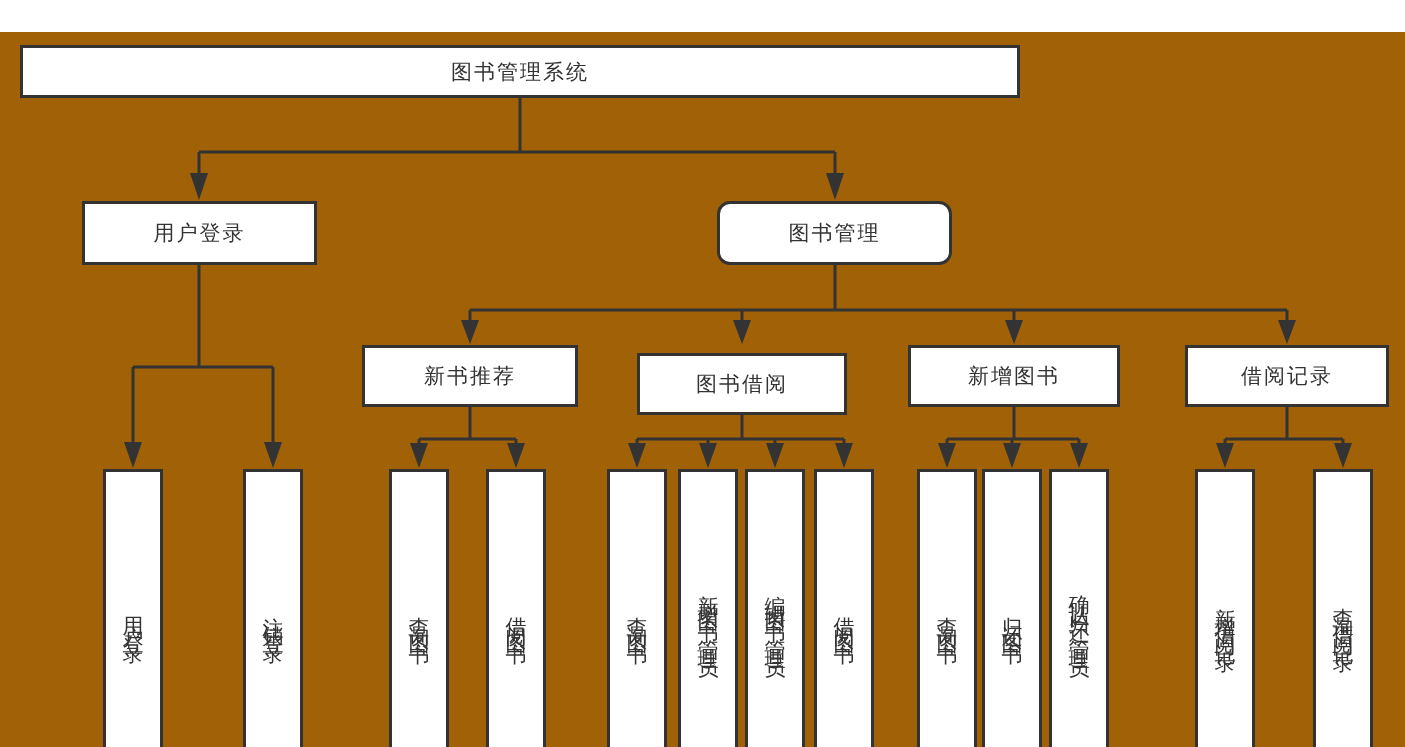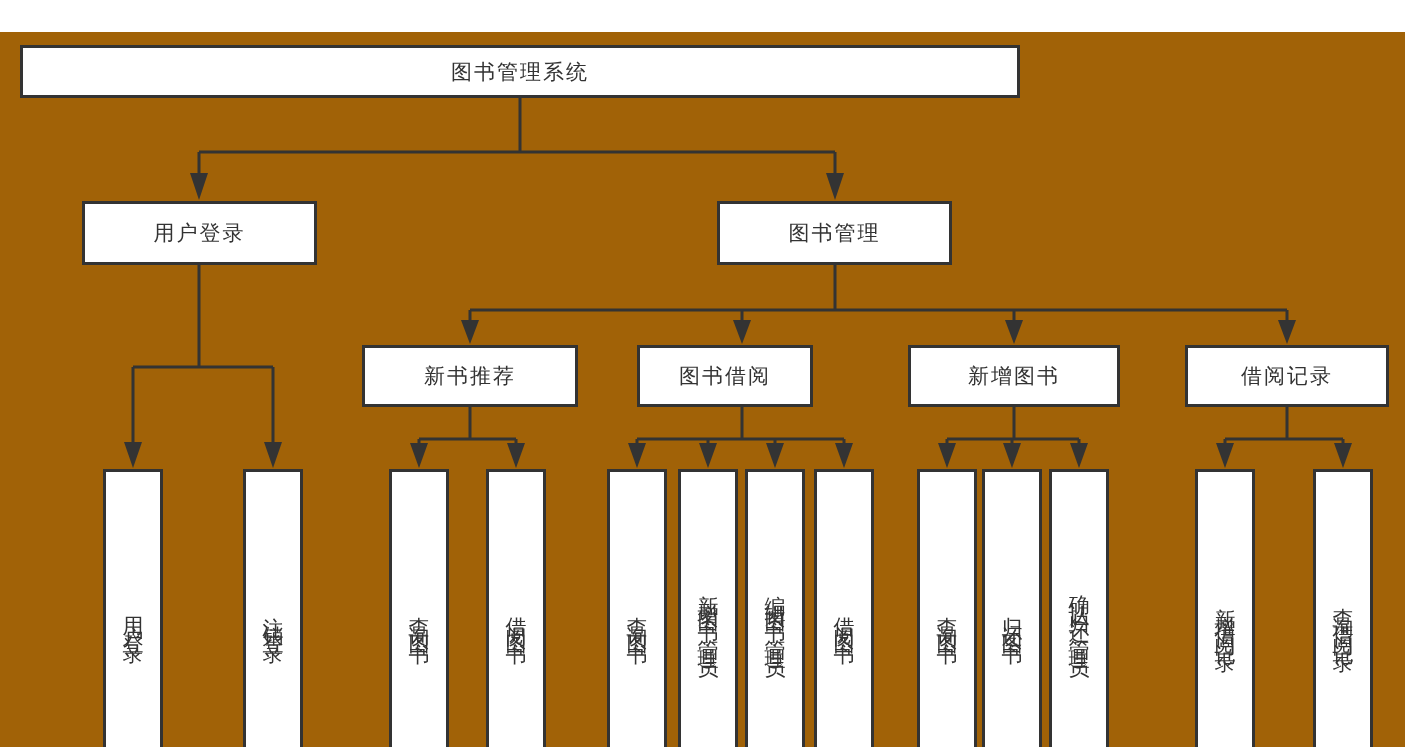--- a/index.html
+++ b/index.html
@@ -92,24 +92,24 @@
     <polygon fill="#333333" stroke="none" points="1070,411 1088,411 1079,436"></polygon>
 
     <path d="M1287 375 V407 M1225 407 H1343 M1225 407 V412 M1343 407 V412"></path>
     <polygon fill="#333333" stroke="none" points="1216,411 1234,411 1225,436"></polygon>
     <polygon fill="#333333" stroke="none" points="1334,411 1352,411 1343,436"></polygon>
   </svg>
 
   <div class="box h" style="left:20px; top:13px; width:1000px; height:53px;">图书管理系统</div>
 
   <div class="box h" style="left:82px; top:169px; width:235px; height:64px;">用户登录</div>
-  <div class="box h" style="left:717px; top:169px; width:235px; height:64px;">图书管理</div>
+  <div class="box h" style="left:717px; top:169px; width:235px; height:64px;border-radius:13px;">图书管理</div>
 
   <div class="box h" style="left:362px; top:313px; width:216px; height:62px;text-align:right;">新书推荐</div>
-  <div class="box h" style="left:637px; top:313px; width:176px; height:62px;">图书借阅</div>
+  <div class="box h" style="left:637px; top:321px; width:210px; height:62px;">图书借阅</div>
   <div class="box h" style="left:908px; top:313px; width:212px; height:62px;">新增图书</div>
   <div class="box h" style="left:1185px; top:313px; width:204px; height:62px;">借阅记录</div>
 
   <div class="box v" style="left:103px;">用户登录</div>
   <div class="box v" style="left:243px;">注销登录</div>
 
   <div class="box v" style="left:389px;">查询图书</div>
   <div class="box v" style="left:486px;">借阅图书</div>
 
   <div class="box v" style="left:607px;">查询图书</div>

